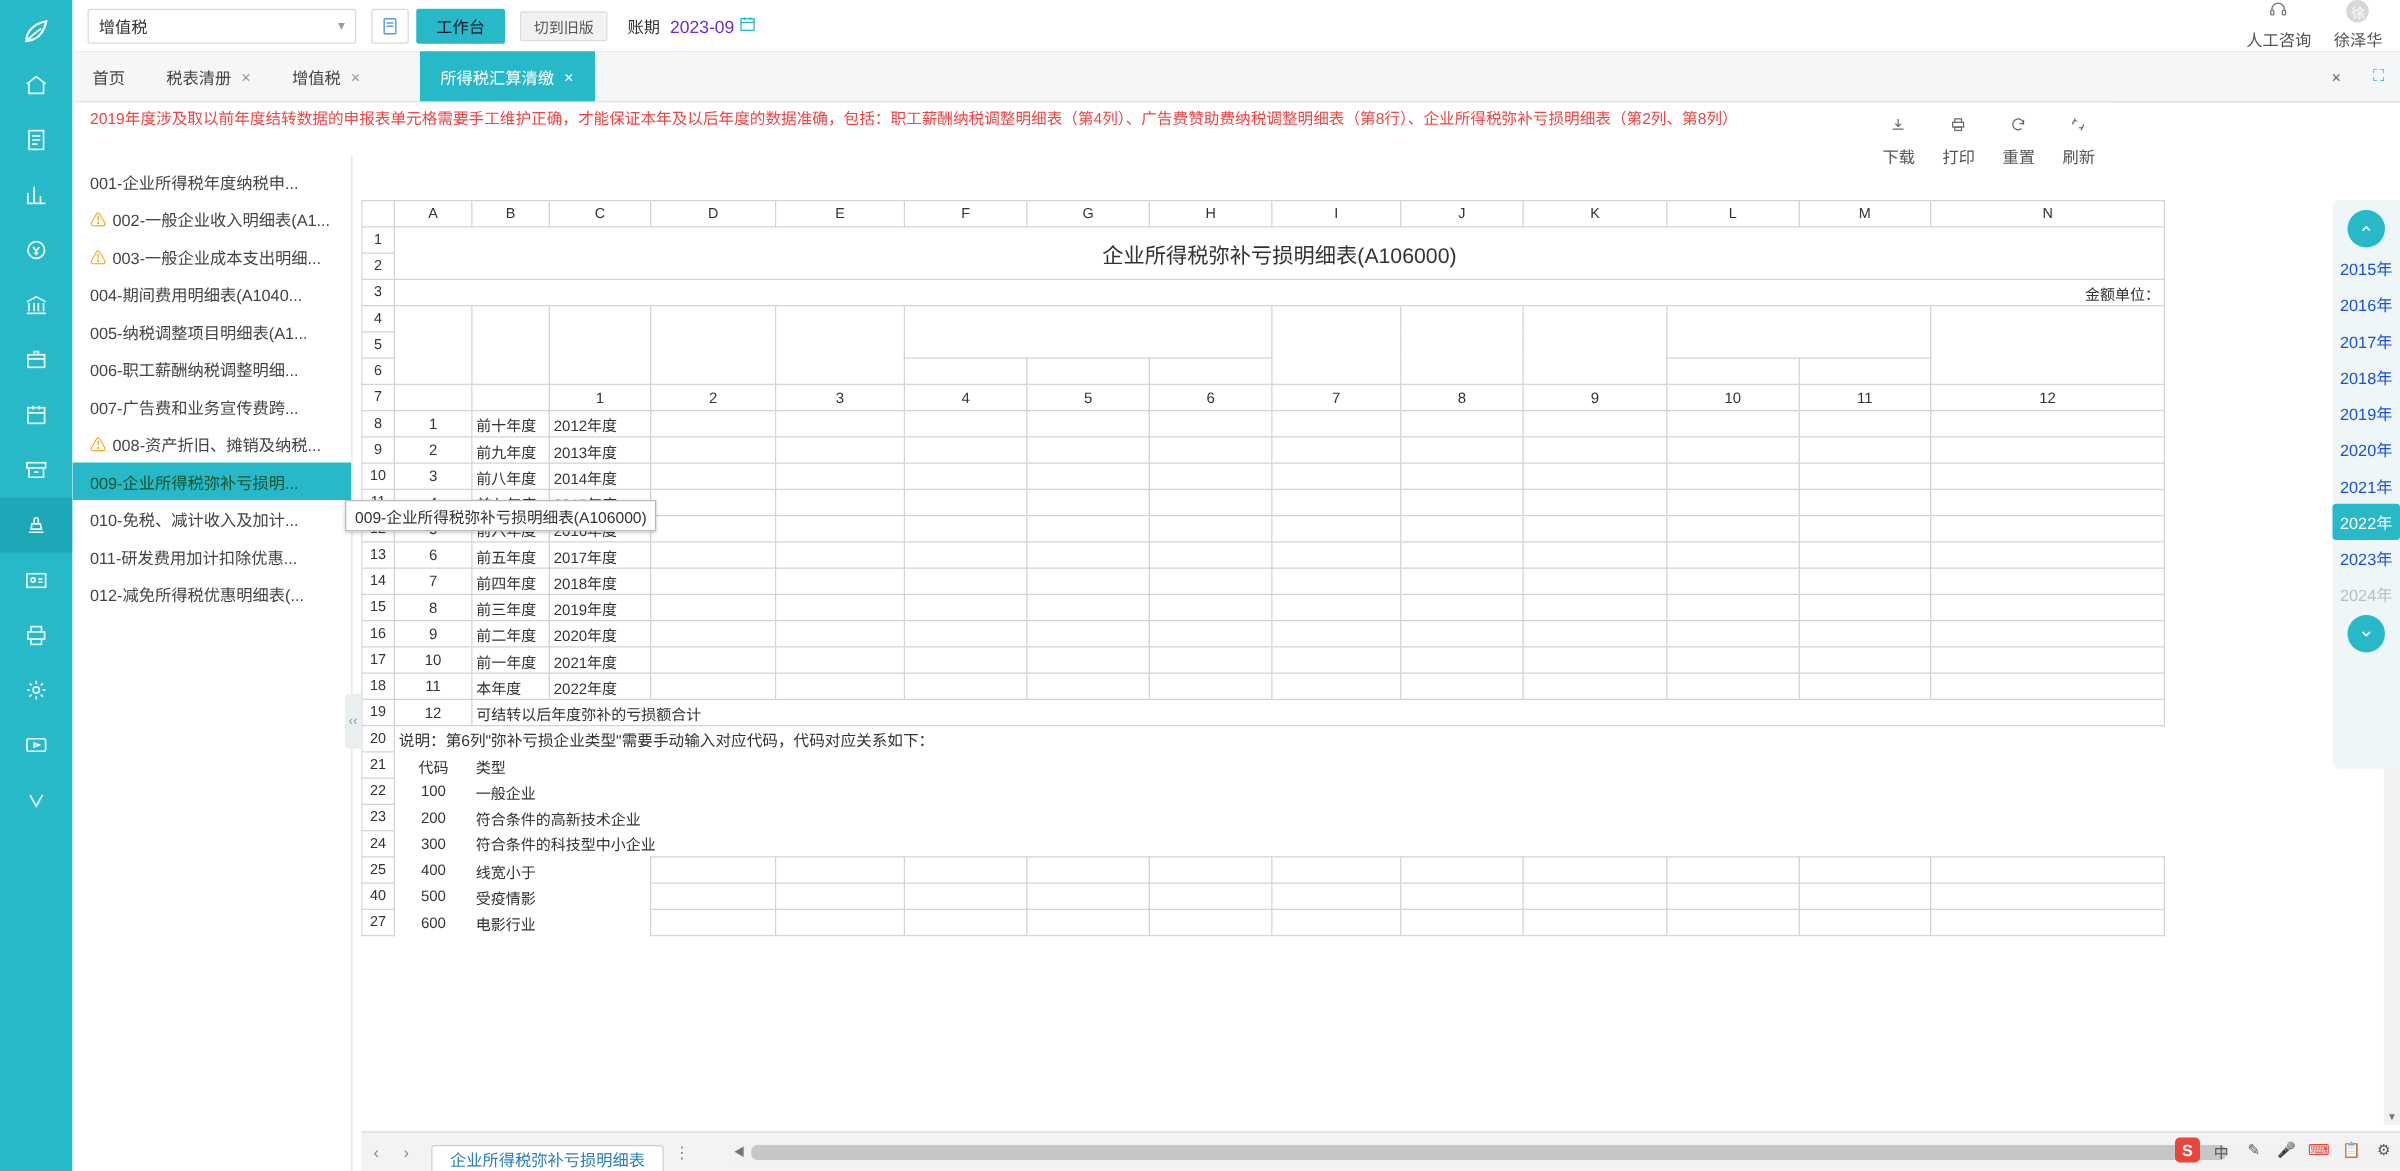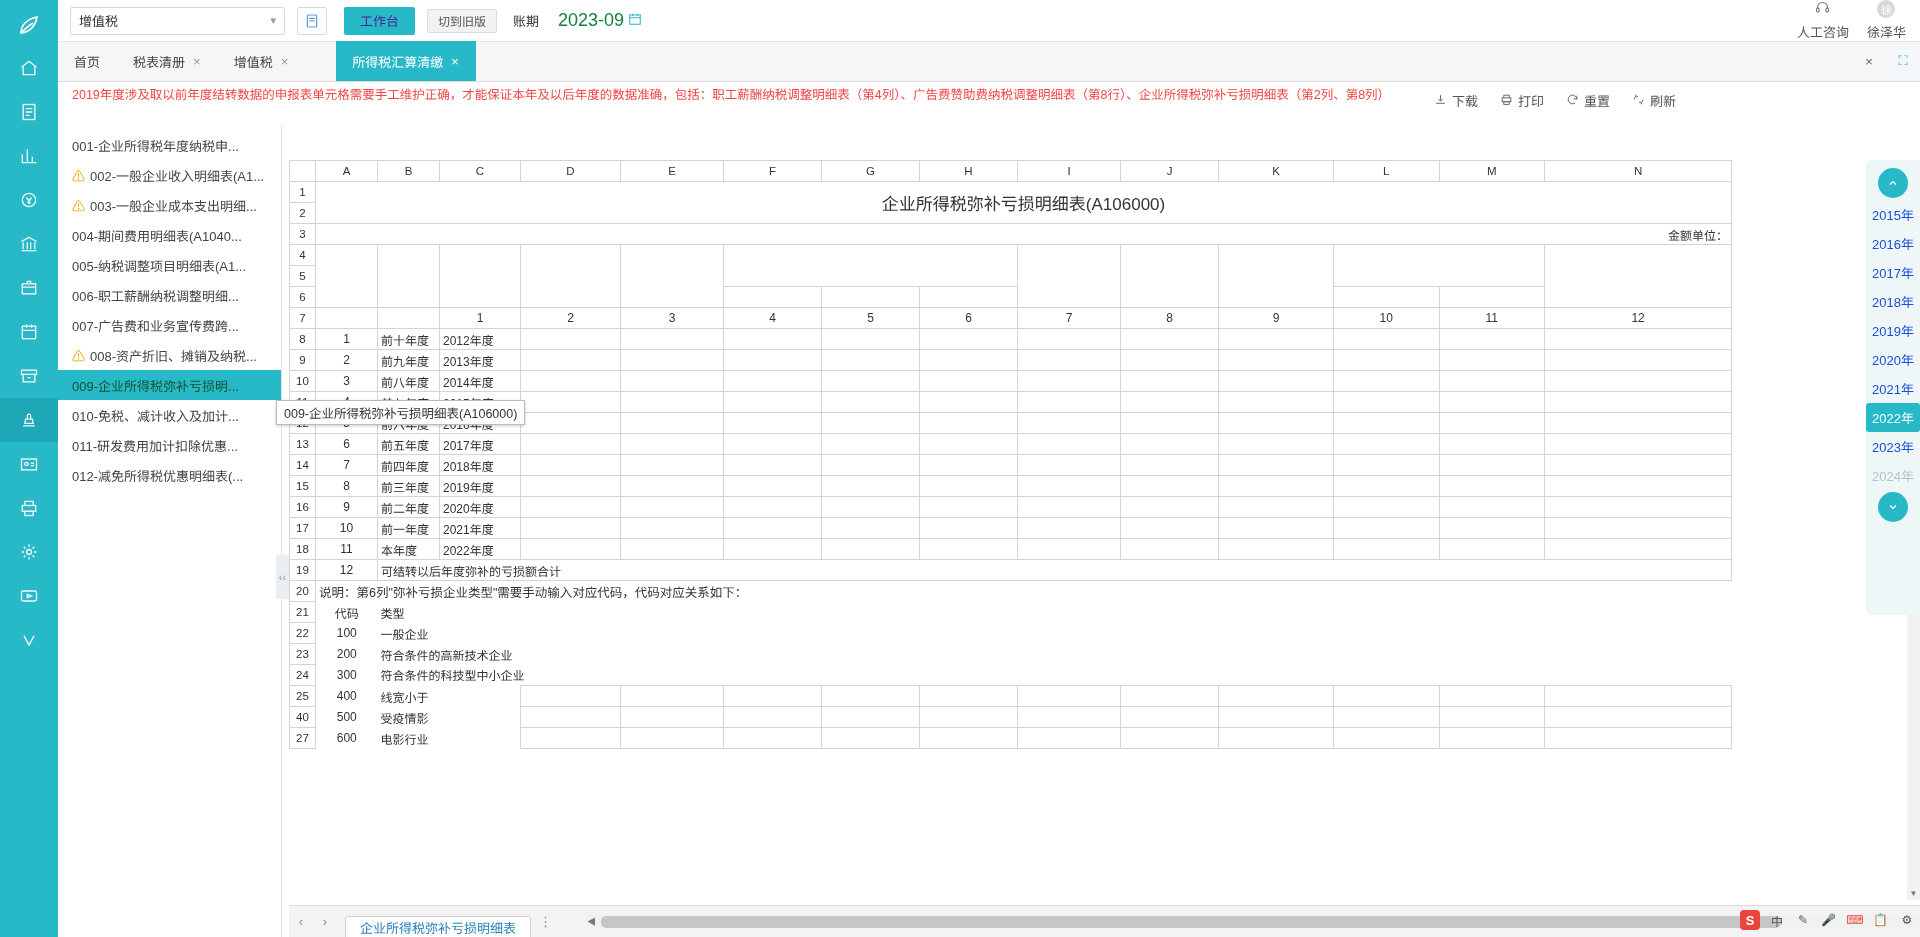--- a/index.html
+++ b/index.html
@@ -38,31 +38,31 @@
     margin-left: 12px; width: 215px; height: 28px; border: 1px solid #d9d9d9; border-radius: 2px;
     display: flex; align-items: center; padding: 0 8px; font-size: 13px; color: #333; background:#fff;
     cursor: pointer;
   }
   .tax-select .caret { margin-left: auto; color: #999; font-size: 11px; }
   .tb-icon-btn {
     margin-left: 12px; width: 30px; height: 28px; border: 1px solid #d9d9d9; border-radius: 2px;
     display: flex; align-items: center; justify-content: center; color:#5a9ad6; cursor:pointer; background:#fff;
   }
   .tb-primary {
-    margin-left: 17px; height: 28px; padding: 0 16px; background: #28b9c8; color: #4c1d95;
+    margin-left: 6px; height: 28px; padding: 0 16px; background: #28b9c8; color: #0f172a;
     border: none; border-radius: 2px; font-size: 13px; cursor: pointer; display:flex; align-items:center;
     font-family: "Liberation Sans", sans-serif;
   }
   .tb-ghost {
     margin-left: 12px; height: 24px; padding: 0 10px; background: #f2f2f2; border: 1px solid #dcdcdc;
     border-radius: 2px; font-size: 12px; color: #555; cursor: pointer; display:flex;align-items:center;
     font-family: "Liberation Sans", sans-serif;
   }
   .period-label { margin-left: 16px; font-size: 13px; color: #333; }
-  .period-value { margin-left: 19px; font-size: 18px; color: #15803d; }
+  .period-value { margin-left: 8px; font-size: 14px; color: #6d28d9; }
   .cal-icon { margin-left: 4px; color: #28b9c8; }
   .topbar-right { margin-left: auto; display: flex; align-items: center; padding-right: 14px; gap: 18px; }
   .tb-link { display:flex; align-items:center; gap:4px; color:#555; font-size:13px; cursor:pointer;flex-direction:column; }
   .avatar-circle {
     width: 18px; height: 18px; border-radius: 50%; background: #d8d8d8; color:#fff;
     display:flex;align-items:center;justify-content:center;font-size:11px;
   }
 
   
   .tabstrip {
@@ -80,21 +80,21 @@
   .tab-ctrl { width: 34px; height: 40px; display:flex;align-items:center;justify-content:center;color:#666;cursor:pointer;}
   .tab-ctrl.teal { color:#28b9c8; }
 
   
   .notice {
     position: absolute; left: 58px; top: 82px; width: 1632px; height: 42px;
     background: #ffffff; padding: 4px 14px 0 14px;
     font-size: 12.5px; color: #ef4545; line-height: 19px;
   }
   .notice-actions { position:absolute; right: 14px; top: 10px; display:flex; gap: 22px; }
-  .notice-act { display:flex; align-items:center; gap:5px; color:#555; font-size:13px; cursor:pointer; }
+  .notice-act { display:flex; align-items:center; gap:5px; color:#555; font-size:13px; cursor:pointer;flex-direction:column; }
 
   
   .tree {
     position: absolute; left: 58px; top: 124px; width: 224px; height: 813px;
     background: #fff; border-right: 1px solid #e3e3e3; padding-top: 6px; overflow: hidden;
   }
   .tree-item {
     height: 30px; display: flex; align-items: center; gap: 5px;
     padding-left: 14px; padding-right: 6px; font-size: 13px; color: #444; cursor: pointer;
     white-space: nowrap; overflow: hidden;

